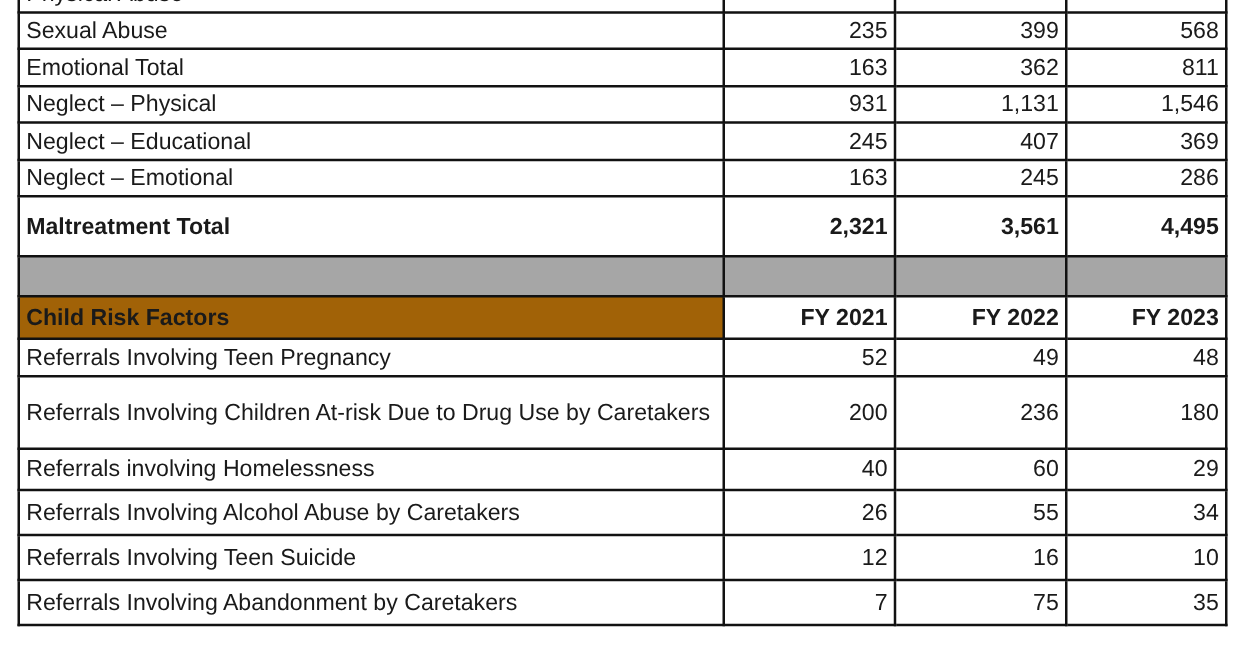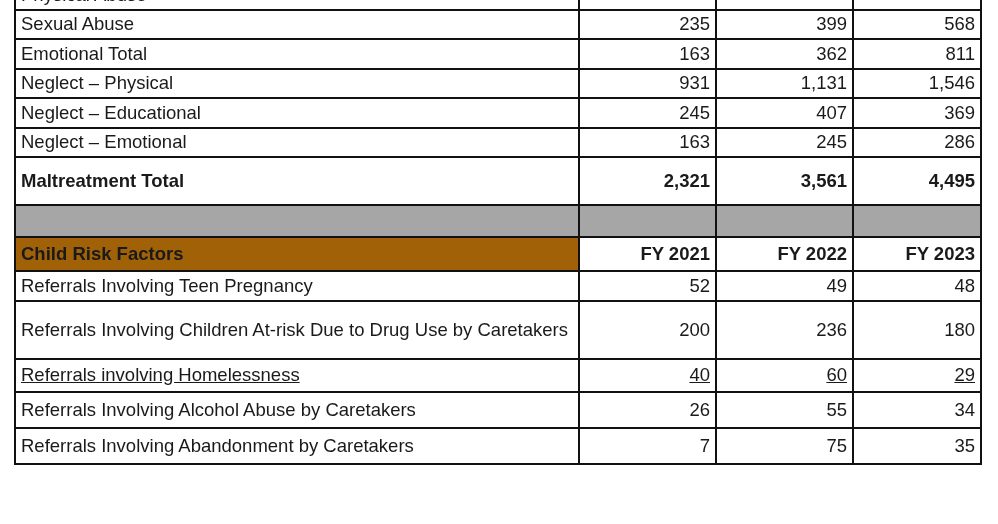--- a/index.html
+++ b/index.html
@@ -39,21 +39,21 @@
     }
     td.num {
       text-align: right;
     }
     tr.r-std td { height: 23.5px; }
     tr.r-total td { height: 42px; font-weight: bold; }
     tr.r-gray td { height: 26px; background: #a6a6a6; }
     tr.r-head td { height: 28px; font-weight: bold; }
     tr.r-head td.label-head { background: #a16207; }
     tr.r-double td { height: 52px; line-height: 28px; }
-    tr.r-ref td { height: 27px; text-decoration: underline; }
+    tr.r-ref td { height: 27px; }
     tr.r-ref2 td { height: 30px; margin-left: 23px; }
   </style>
 </head>
 <body>
 
 <div class="table-wrap">
   <table>
     <colgroup>
       <col class="c-label">
         <col class="c-y1">
@@ -139,20 +139,26 @@
         <td class="num">60</td>
         <td class="num">29</td>
       </tr>
       <tr class="r-ref2">
         <td>Referrals Involving Alcohol Abuse by Caretakers</td>
         <td class="num">26</td>
         <td class="num">55</td>
         <td class="num">34</td>
       </tr>
       <tr class="r-ref2">
+        <td>Referrals Involving Teen Suicide</td>
+        <td class="num">12</td>
+        <td class="num">16</td>
+        <td class="num">10</td>
+      </tr>
+      <tr class="r-ref2">
         <td>Referrals Involving Abandonment by Caretakers</td>
         <td class="num">7</td>
         <td class="num">75</td>
         <td class="num">35</td>
       </tr>
 
     </tbody>
   </table>
 </div>
 

